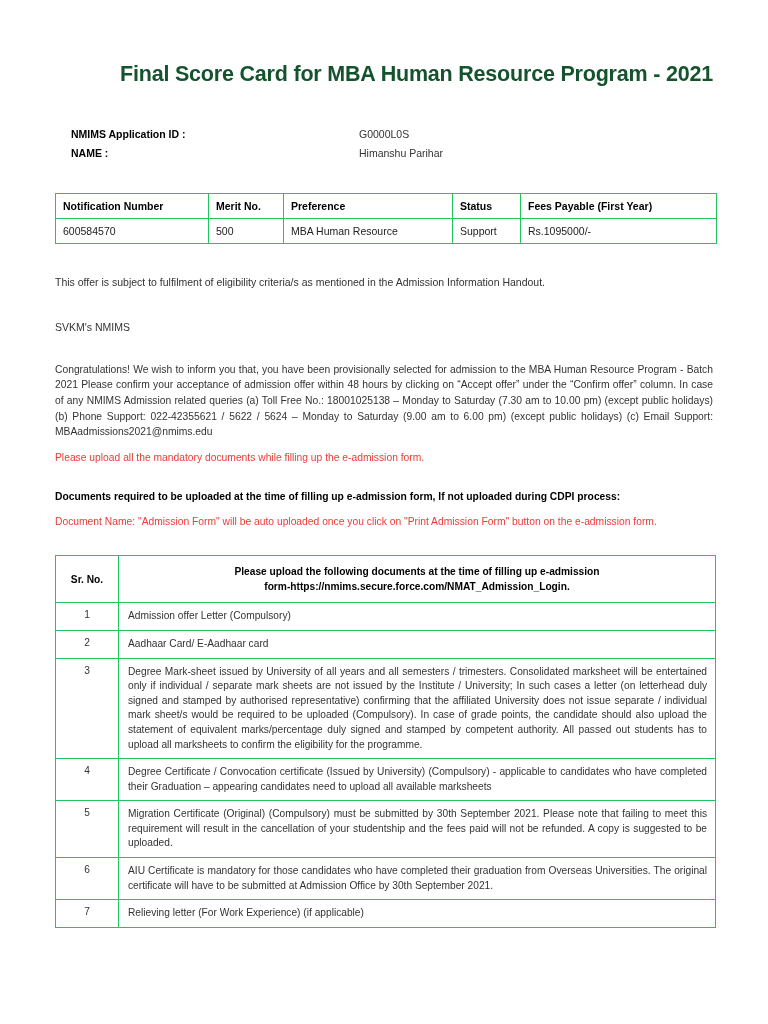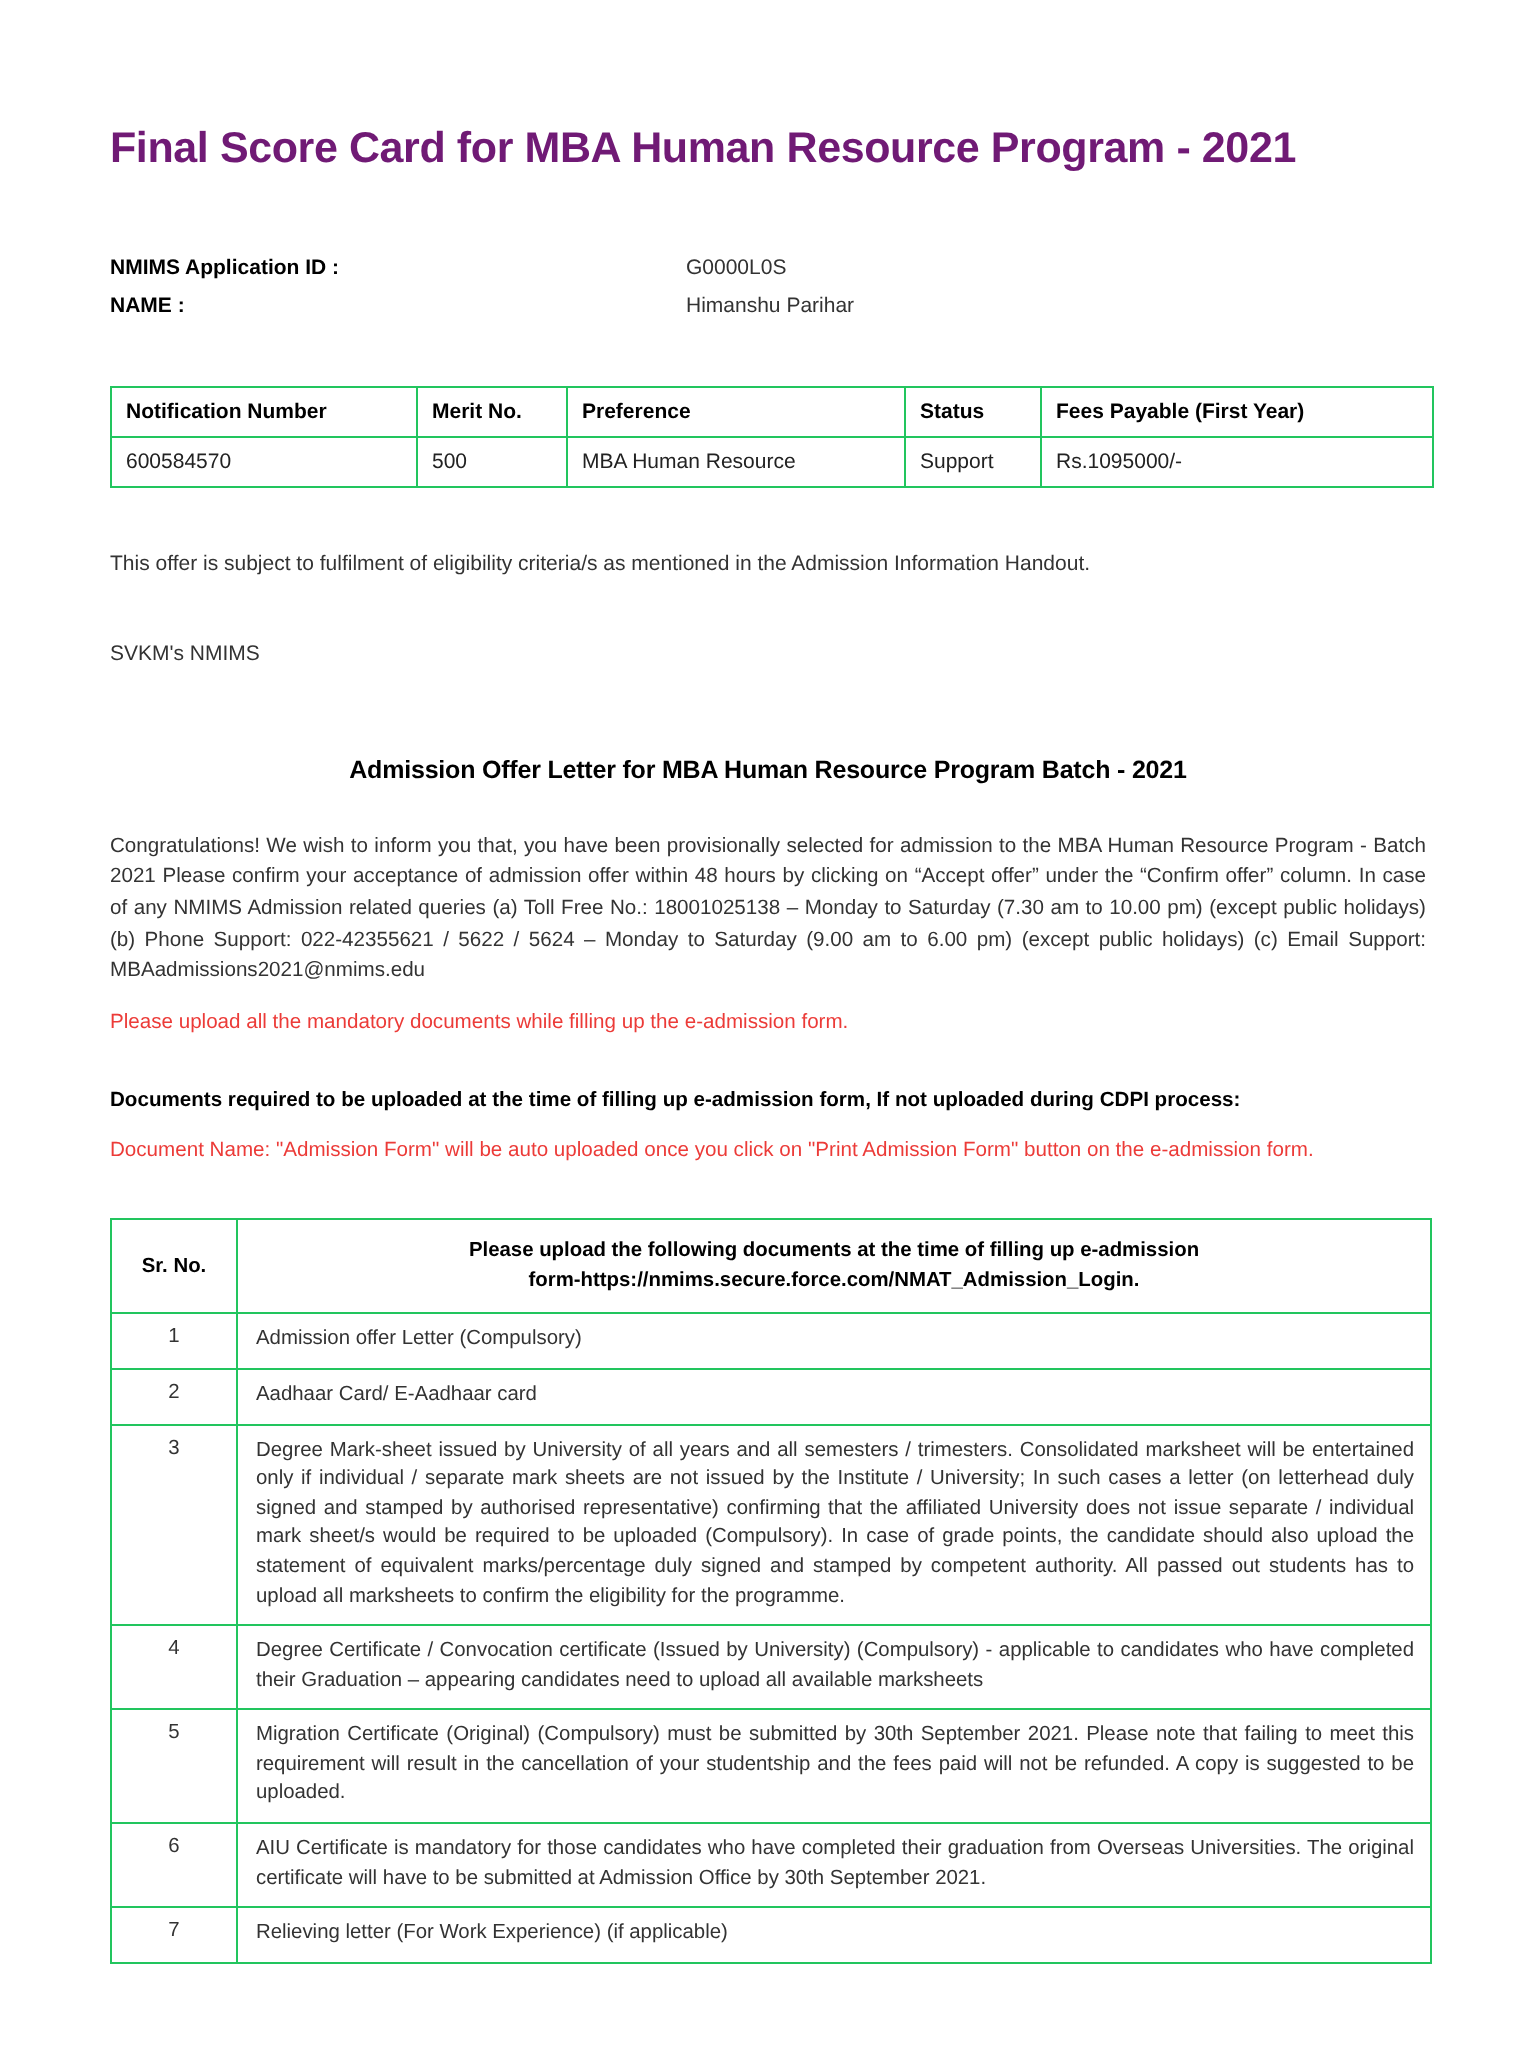--- a/index.html
+++ b/index.html
@@ -24,28 +24,29 @@
     padding: 0 55px;
   }
 
   
   .doc-title {
     margin: 0;
     padding-top: 62px;
     font-size: 21.5px;
     font-weight: bold;
     letter-spacing: -0.2px;
-    color: #701a75;
-    text-align: left;
+    color: #14532d;
+    text-align: right;
     line-height: 1.2;
   }
 
   
   .info-block {
     margin-top: 37px;
+    margin-left: 16px;
   }
   .info-row {
     display: flex;
     align-items: baseline;
     font-size: 10.5px;
     line-height: 19px;
   }
   .info-label {
     width: 288px;
     flex: 0 0 288px;
@@ -213,21 +214,20 @@
           <td>Rs.1095000/-</td>
         </tr>
       </tbody>
     </table>
   </div>
 
   <p class="note-line">This offer is subject to fulfilment of eligibility criteria/s as mentioned in the Admission Information Handout.</p>
 
   <p class="sig-line">SVKM's NMIMS</p>
 
-  <p class="section-heading">Admission Offer Letter for MBA Human Resource Program Batch - 2021</p>
 
 
   <p class="body-para">Congratulations! We wish to inform you that, you have been provisionally selected for admission to the MBA Human Resource Program - Batch 2021 Please confirm your acceptance of admission offer within 48 hours by clicking on “Accept offer” under the “Confirm offer” column. In case of any NMIMS Admission related queries (a) Toll Free No.: 18001025138 – Monday to Saturday (7.30 am to 10.00 pm) (except public holidays) (b) Phone Support: 022-42355621 / 5622 / 5624 – Monday to Saturday (9.00 am to 6.00 pm) (except public holidays) (c) Email Support: MBAadmissions2021@nmims.edu</p>
 
   <p class="red-line">Please upload all the mandatory documents while filling up the e-admission form.</p>
 
   <p class="bold-line">Documents required to be uploaded at the time of filling up e-admission form, If not uploaded during CDPI process:</p>
 
   <p class="red-line tight">Document Name: "Admission Form" will be auto uploaded once you click on "Print Admission Form" button on the e-admission form.</p>
 

